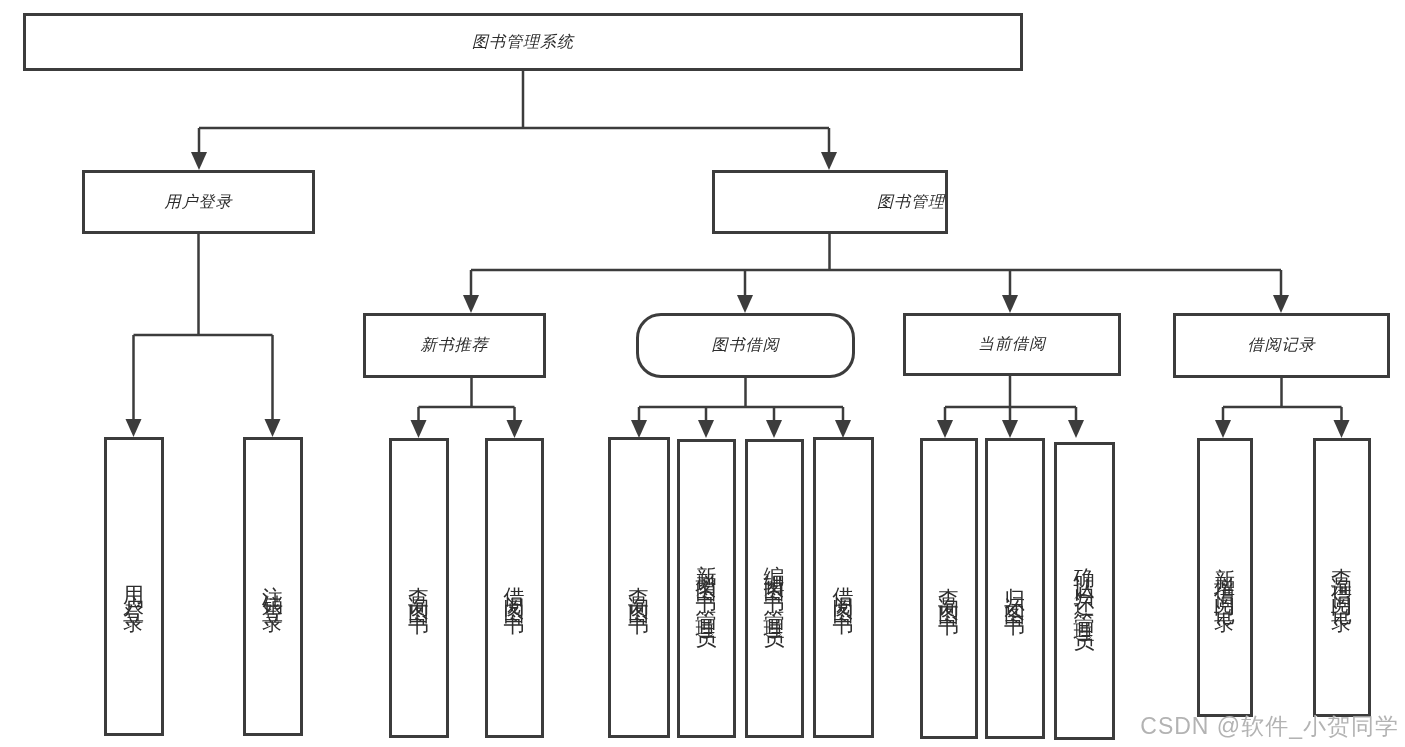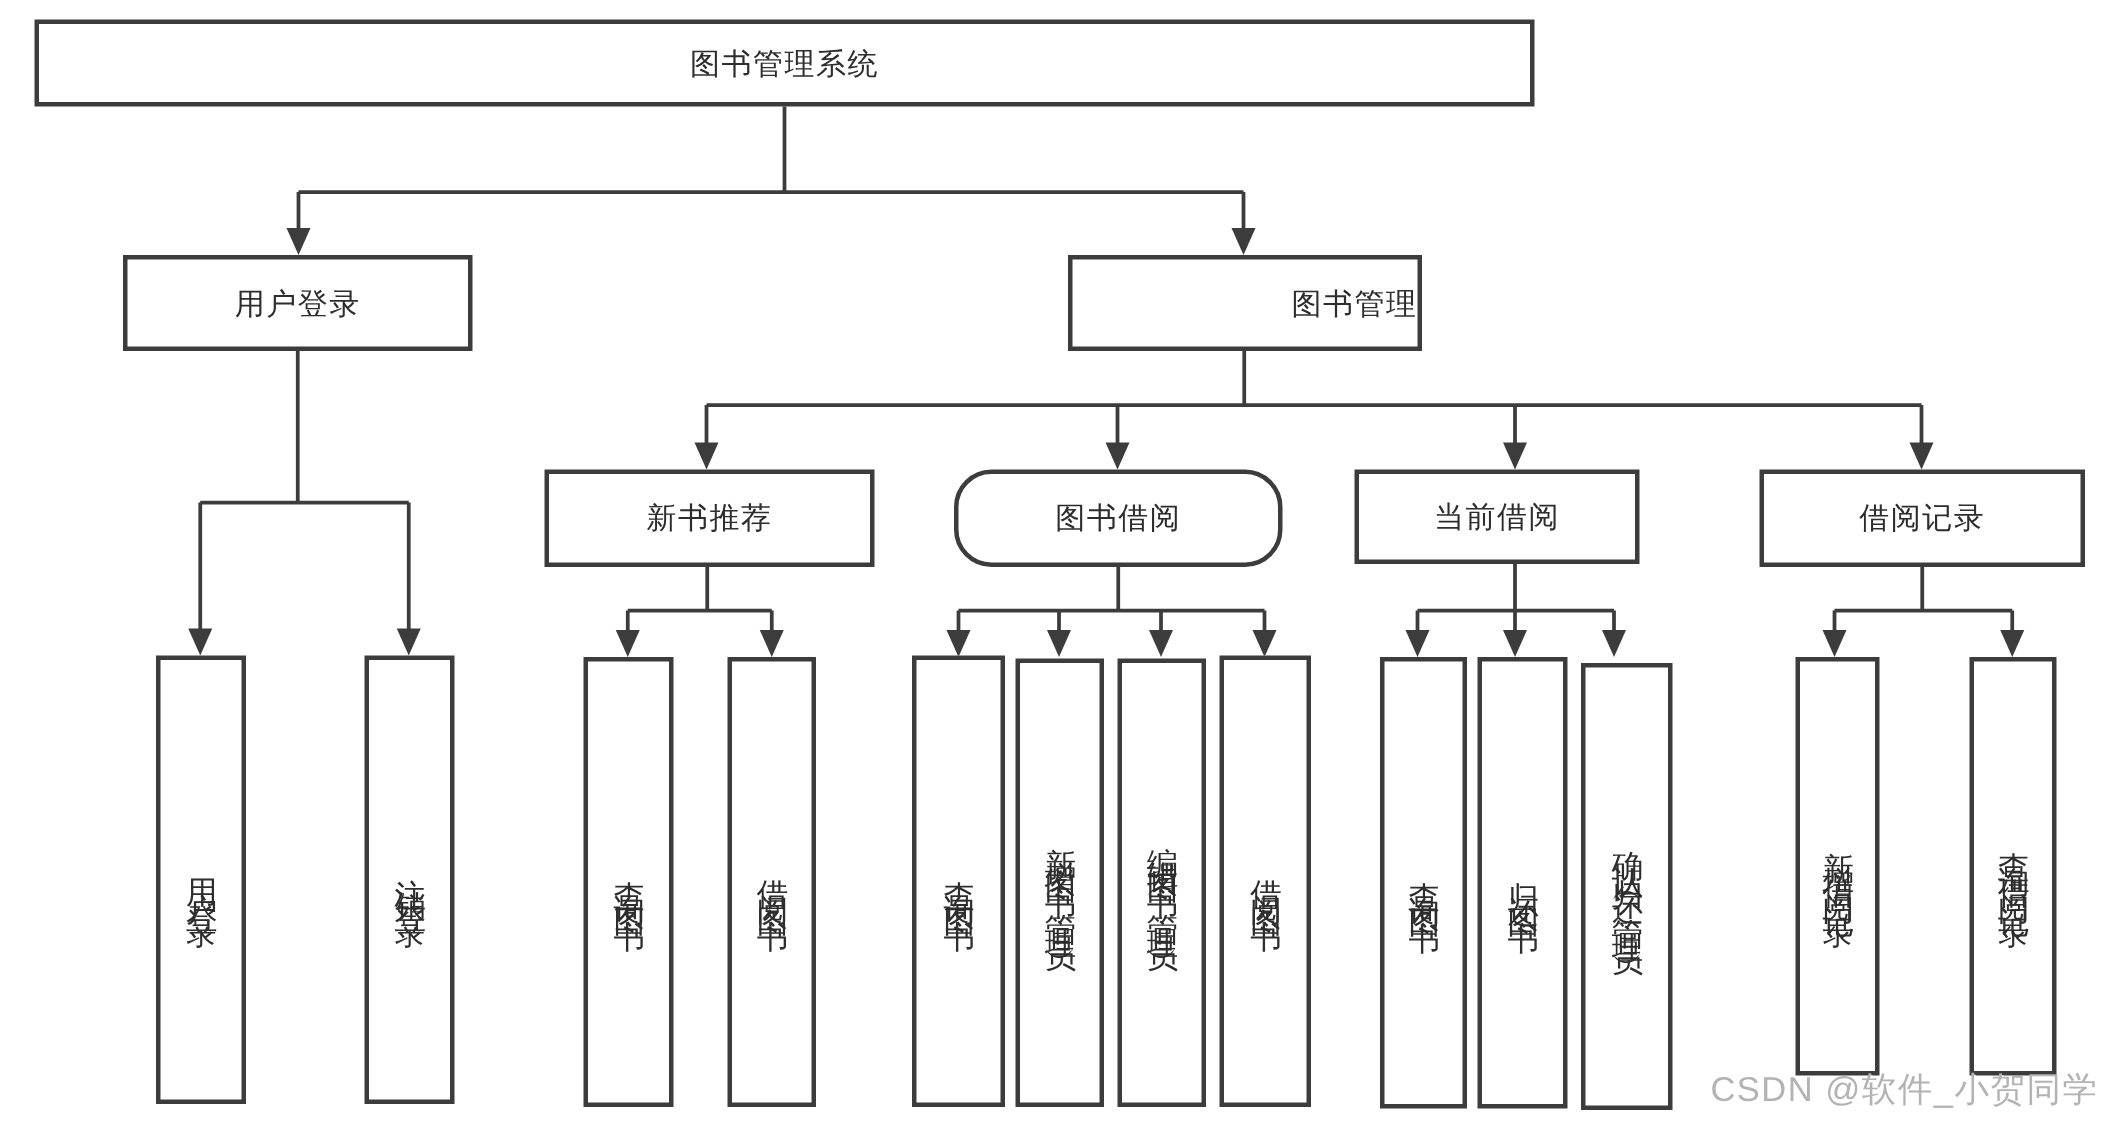--- a/index.html
+++ b/index.html
@@ -4,21 +4,21 @@
 <style>
   html,body{margin:0;padding:0;background:#fff;}
   body{font-family:"Liberation Sans","DejaVu Sans",sans-serif;}
   #canvas{position:relative;width:1405px;height:747px;background:#ffffff;overflow:hidden;}
   #connectors{position:absolute;left:0;top:0;width:1405px;height:747px;}
   .node{
     position:absolute;box-sizing:border-box;background:#ffffff;
     border:3px solid #3c3c3c;display:flex;align-items:center;justify-content:center;
     color:#2d2d2d;
   }
-  .h-node{font-size:20px;letter-spacing:1px;}
+  .h-node{font-size:16px;letter-spacing:1px;font-style:italic;}
   .v-node{font-size:21px;}
   .v-node .vtext{
     writing-mode:vertical-rl;text-orientation:mixed;
     letter-spacing:9px;line-height:1;white-space:nowrap;
   }
   .watermark{
     position:absolute;right:6px;bottom:5px;font-size:23px;color:#b3b3b3;
     text-shadow:1px 1px 0 rgba(255,255,255,.95);letter-spacing:1px;
   }
 </style>
@@ -71,27 +71,27 @@
     <span>图书管理系统</span>
   </div>
 
   <div class="node h-node" style="left:82px;top:170px;width:233px;height:64px;">
     <span>用户登录</span>
   </div>
   <div class="node h-node" style="left:712px;top:170px;width:236px;height:64px;justify-content:flex-end;">
     <span>图书管理</span>
   </div>
 
-  <div class="node h-node" style="left:363px;top:313px;width:220px;height:65px;">
+  <div class="node h-node" style="left:363px;top:313px;width:183px;height:65px;">
     <span>新书推荐</span>
   </div>
   <div class="node h-node" style="left:636px;top:313px;width:219px;height:65px;border-radius:25px;">
     <span>图书借阅</span>
   </div>
-  <div class="node h-node" style="left:903px;top:313px;width:190px;height:63px;">
+  <div class="node h-node" style="left:903px;top:313px;width:218px;height:63px;">
     <span>当前借阅</span>
   </div>
   <div class="node h-node" style="left:1173px;top:313px;width:217px;height:65px;">
     <span>借阅记录</span>
   </div>
 
   <div class="node v-node" style="left:104px;top:437px;width:60px;height:299px;">
     <span class="vtext">用户登录</span>
   </div>
   <div class="node v-node" style="left:243px;top:437px;width:60px;height:299px;">

